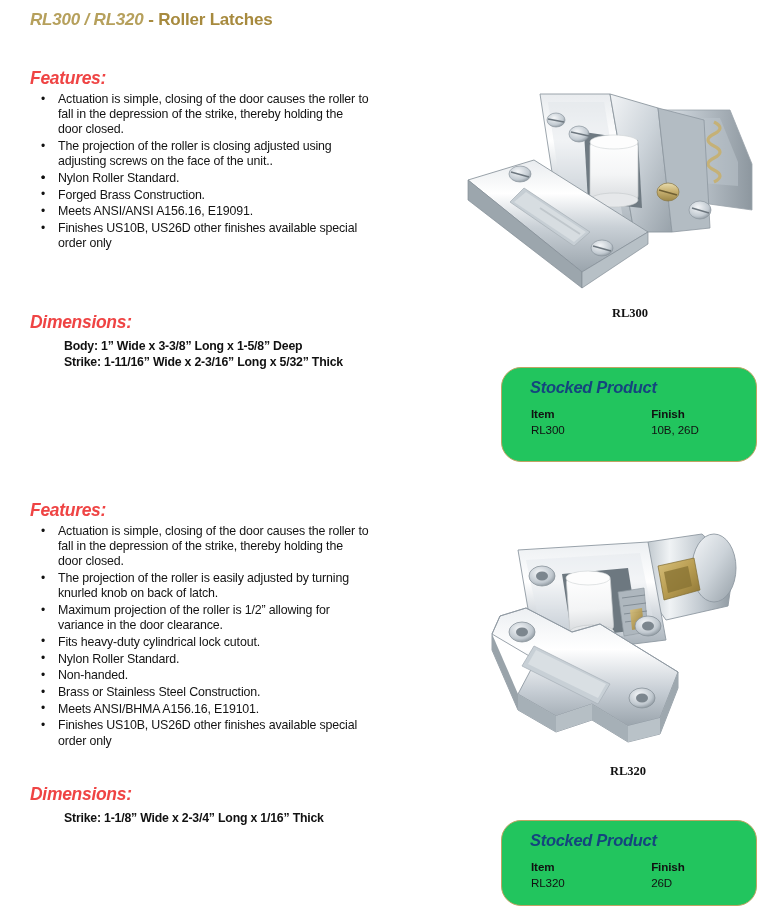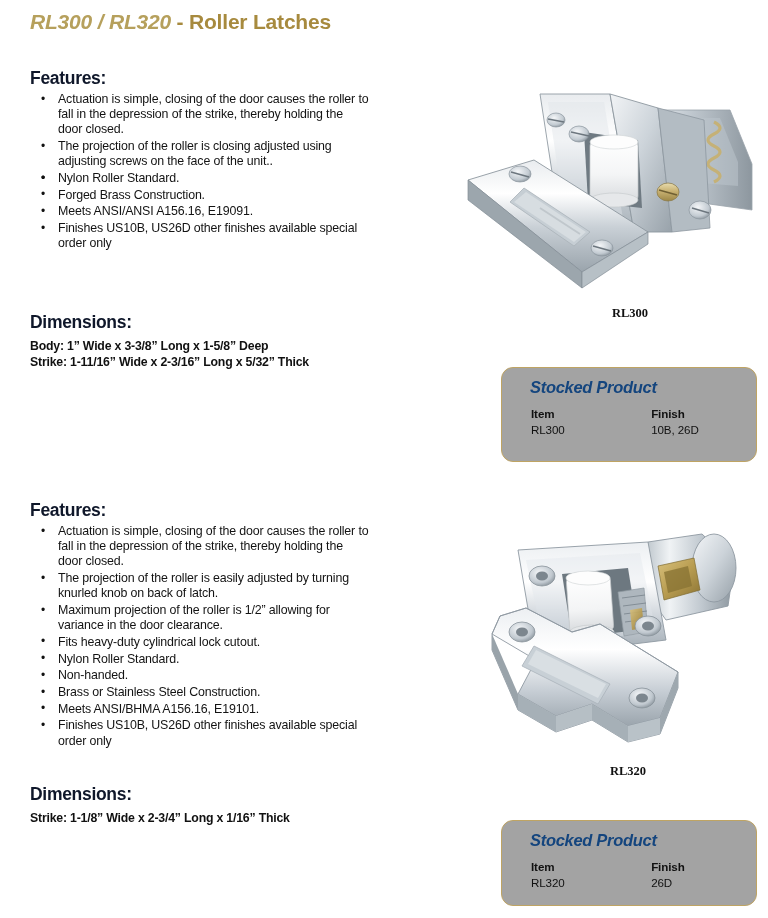--- a/index.html
+++ b/index.html
@@ -14,40 +14,41 @@
     font-family: "Liberation Sans", sans-serif;
     color: #1a1a1a;
     overflow: hidden;
   }
 
   
   .page-title {
     position: absolute;
     left: 30px;
     top: 10px;
-    font-size: 21px;
+    font-size: 17px;
     font-weight: bold;
     letter-spacing: -0.2px;
     white-space: nowrap;
   }
   .title-code {
     font-style: italic;
     color: #b6a05c;
   }
   .title-rest {
     font-style: normal;
     color: #a78a3e;
   }
 
   
   .sec-head {
     position: absolute;
     font-size: 17.5px;
     font-weight: bold;
-    color: #0f172a;
+    font-style: italic;
+    color: #ef4444;
     letter-spacing: -0.3px;
     white-space: nowrap;
   }
 
   
   .features {
     position: absolute;
     width: 340px;
     margin: 0;
     padding: 0;
@@ -68,36 +69,37 @@
     top: -0.5px;
     font-size: 12px;
     line-height: 15.2px;
     color: #111;
   }
 
   
   .dims {
     position: absolute;
     width: 360px;
+    margin-left: 34px;
   }
   .dims div {
     font-size: 12.3px;
     line-height: 16px;
     font-weight: bold;
     color: #111;
     letter-spacing: -0.2px;
     white-space: nowrap;
   }
 
   
   .stock-box {
     position: absolute;
     border: 1.6px solid #bfa463;
-    border-radius: 12px;
-    background: #a3a3a3;
+    border-radius: 20px;
+    background: #22c55e;
     box-sizing: border-box;
   }
   .stock-title {
     position: absolute;
     left: 28px;
     top: 10px;
     font-size: 16.5px;
     font-weight: bold;
     font-style: italic;
     color: #14457e;

